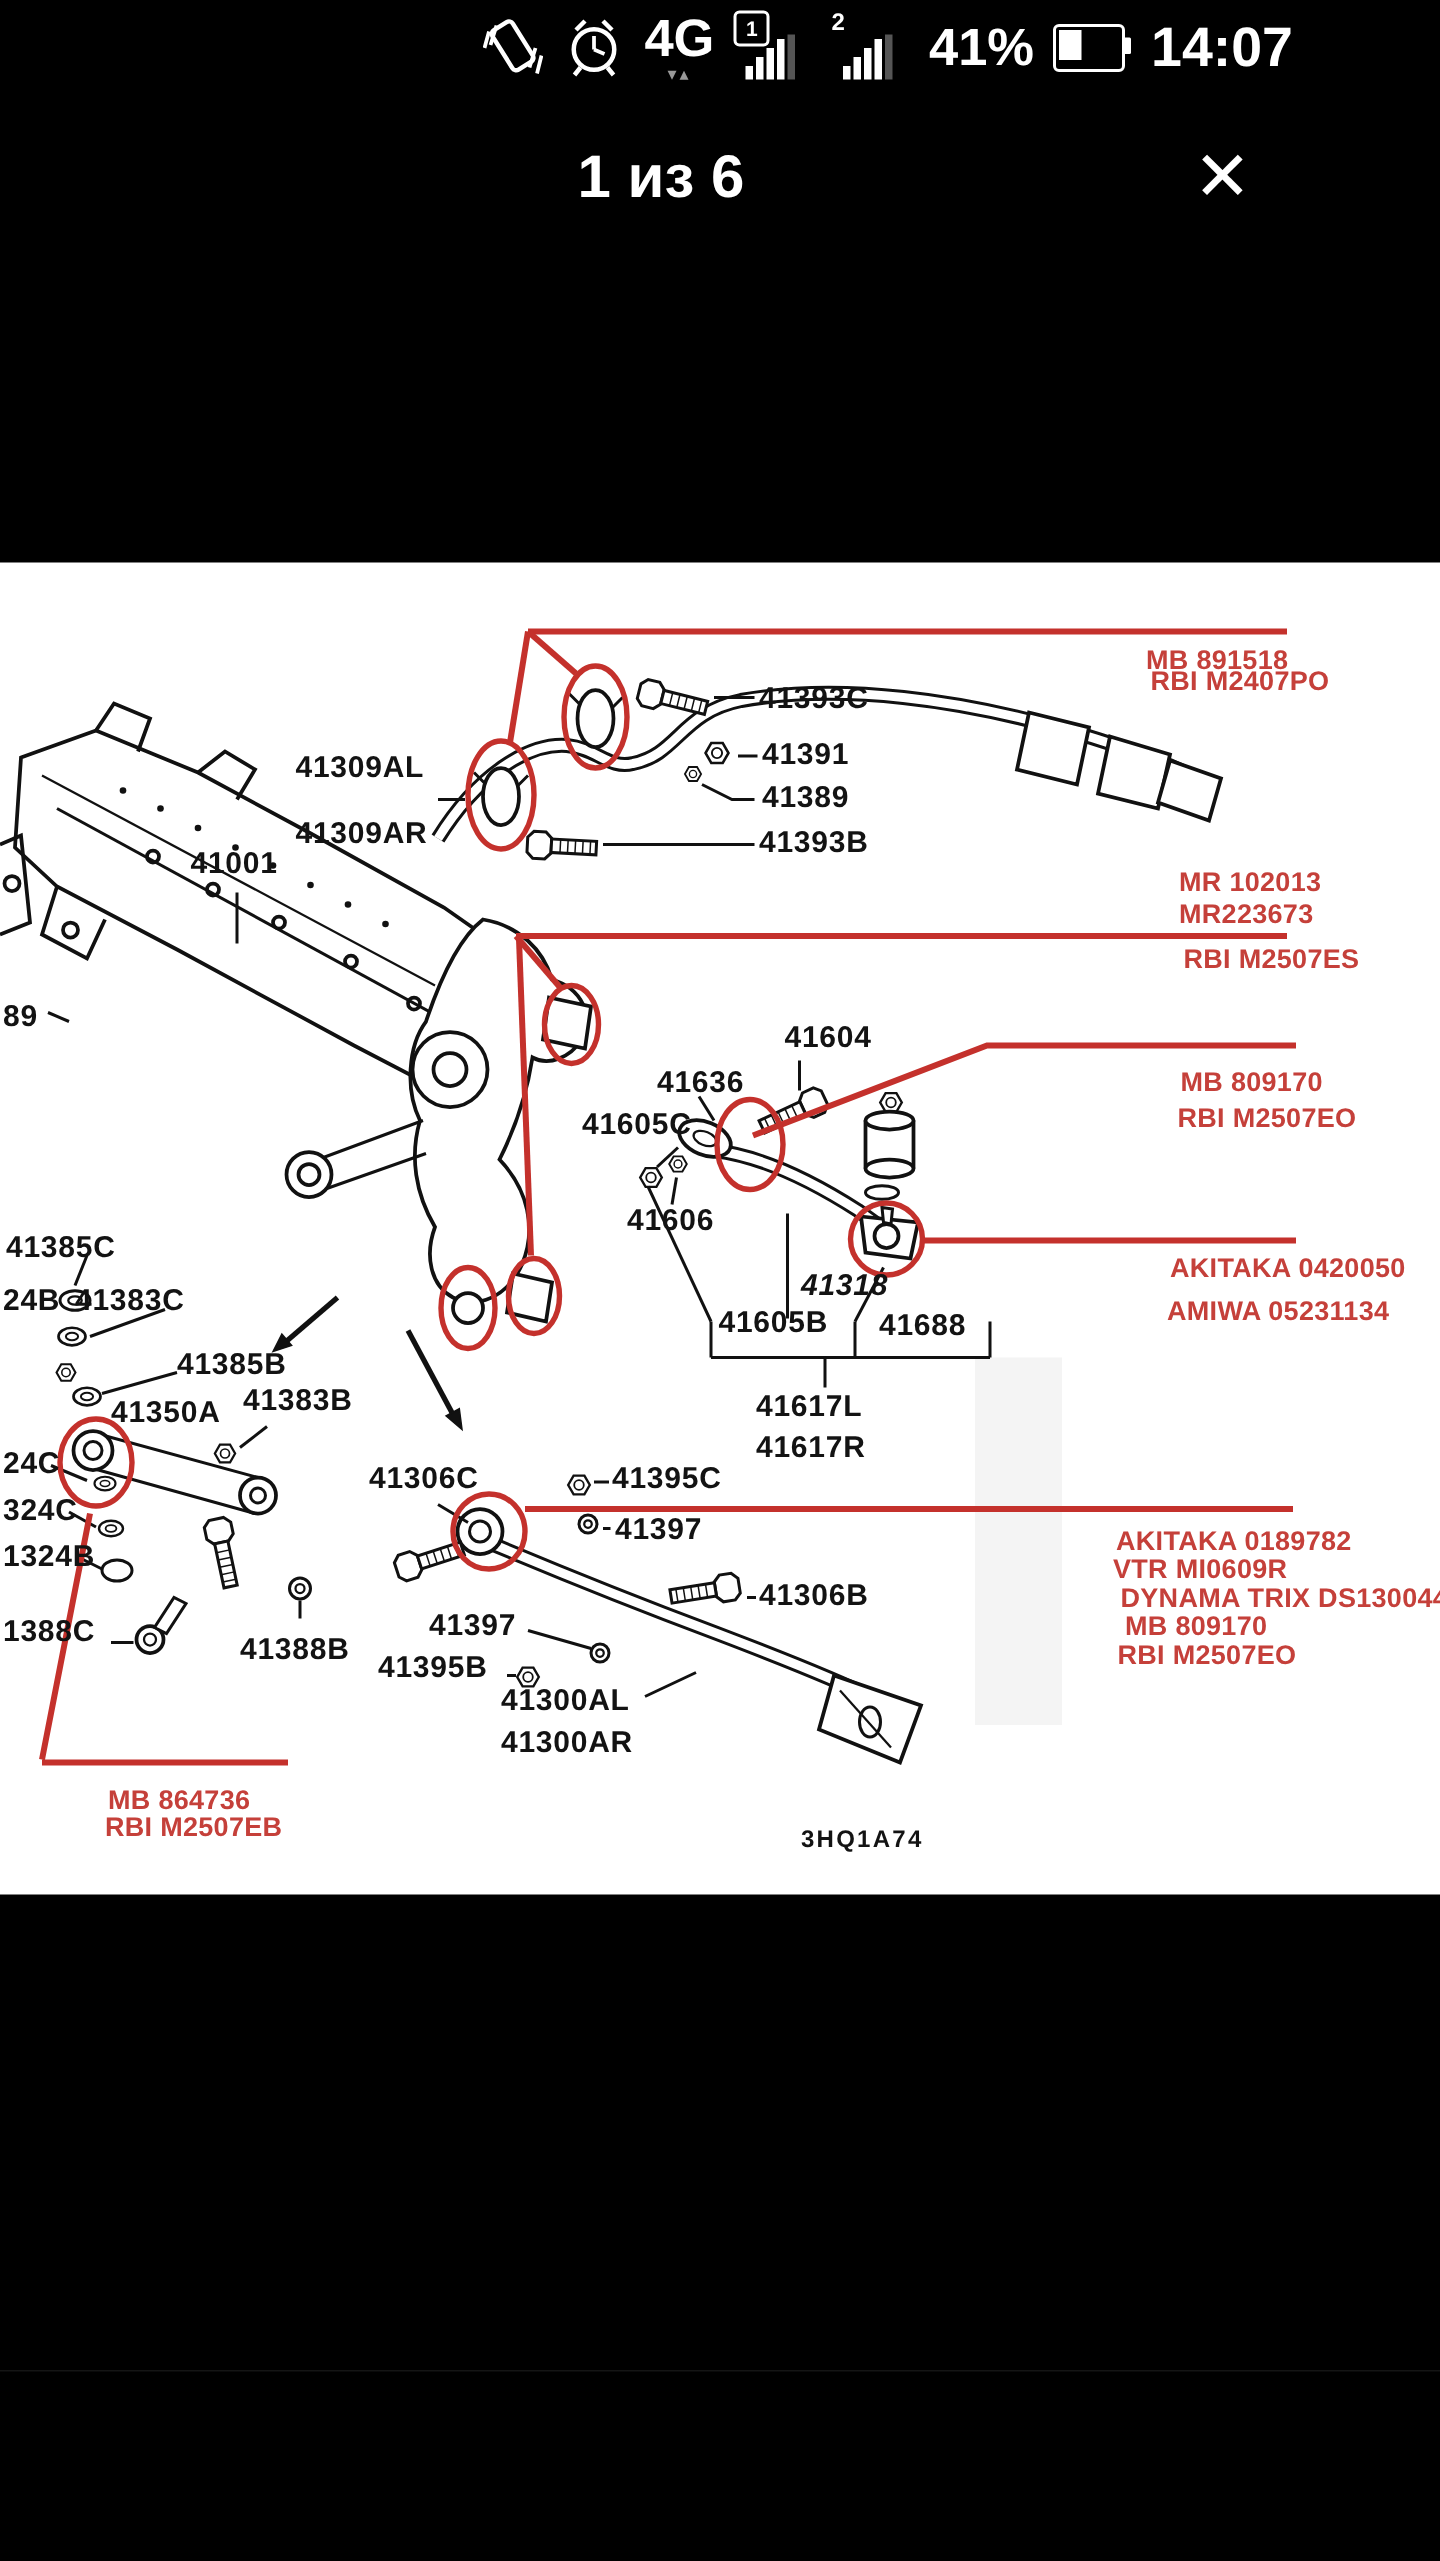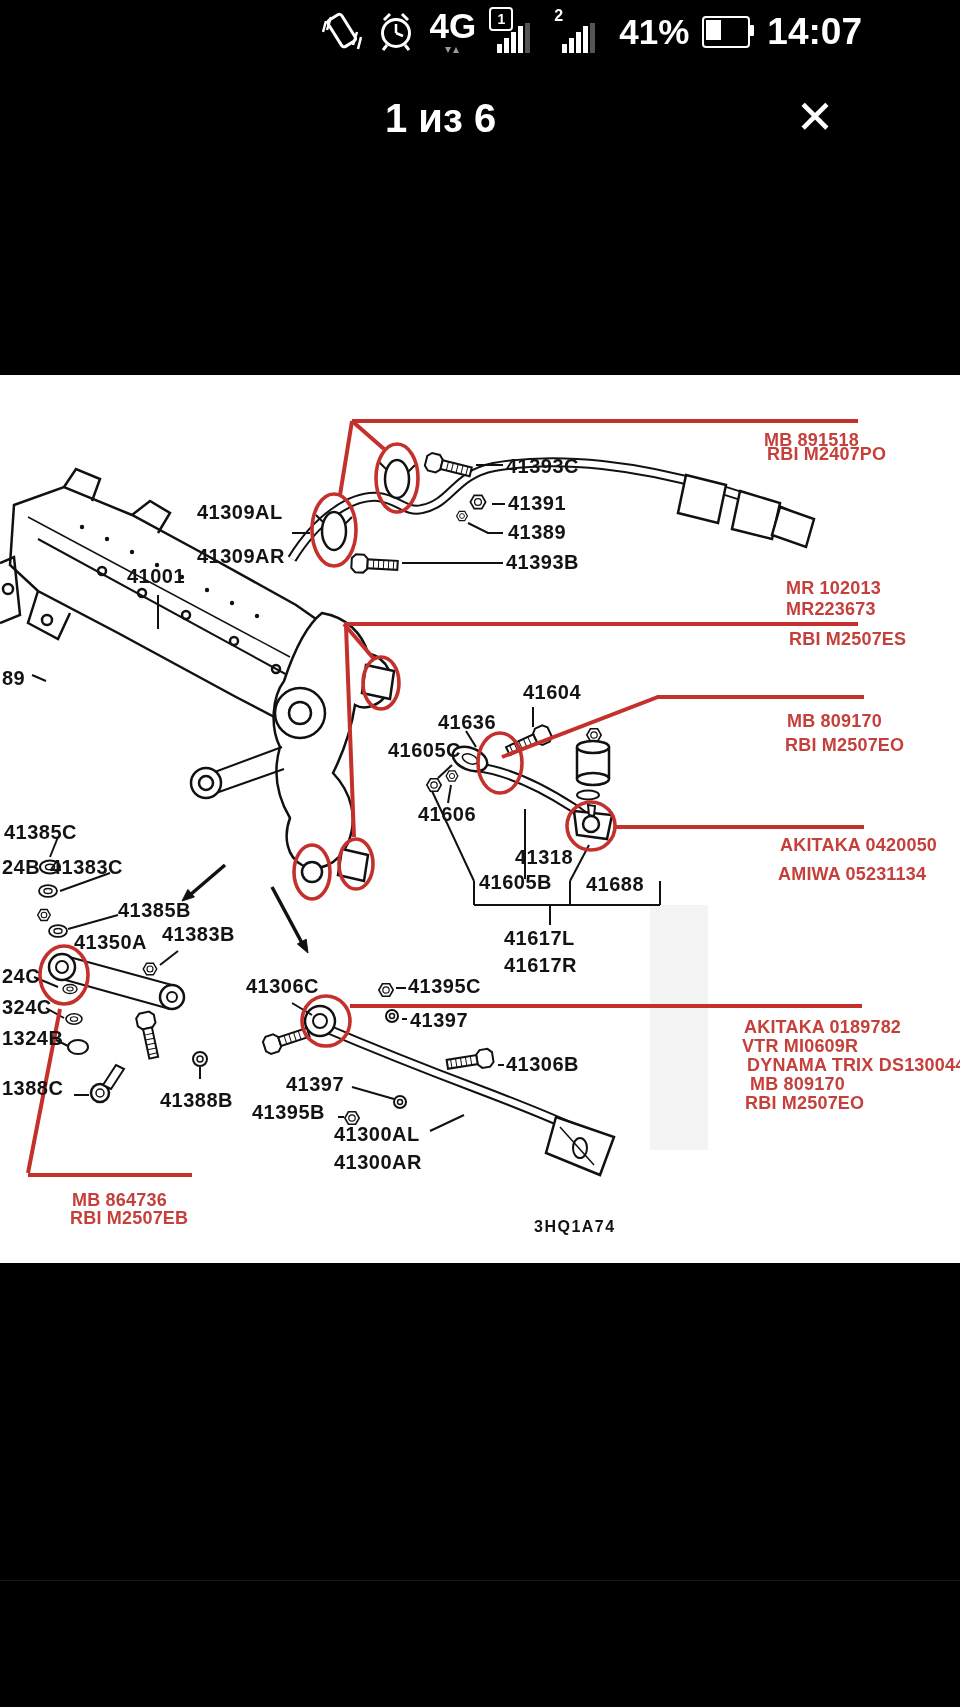--- a/index.html
+++ b/index.html
@@ -297,21 +297,21 @@
       <div class="plabel" style="left: 508px; top: 146px;">41389</div>
       <div class="plabel" style="left: 506px; top: 176px;">41393B</div>
       <div class="plabel" style="left: 197px; top: 126px;">41309AL</div>
       <div class="plabel" style="left: 197px; top: 154px; margin-top: 16px;">41309AR</div>
       <div class="plabel" style="left: 127px; top: 190px;">41001</div>
       <div class="plabel" style="left: 2px; top: 292px;">89</div>
       <div class="plabel" style="left: 523px; top: 306px;">41604</div>
       <div class="plabel" style="left: 438px; top: 336px;">41636</div>
       <div class="plabel" style="left: 388px; top: 364px;">41605C</div>
       <div class="plabel" style="left: 418px; top: 428px;">41606</div>
-      <div class="plabel" style="left: 515px; top: 471px;">41318</div>
+      <div class="plabel" style="left: 534px; top: 471px; font-style: italic;">41318</div>
       <div class="plabel" style="left: 479px; top: 496px;">41605B</div>
       <div class="plabel" style="left: 586px; top: 498px;">41688</div>
       <div class="plabel" style="left: 504px; top: 552px;">41617L</div>
       <div class="plabel" style="left: 504px; top: 579px;">41617R</div>
       <div class="plabel" style="left: 4px; top: 446px;">41385C</div>
       <div class="plabel" style="left: 2px; top: 481px;">24B</div>
       <div class="plabel" style="left: 50px; top: 481px;">41383C</div>
       <div class="plabel" style="left: 118px; top: 524px;">41385B</div>
       <div class="plabel" style="left: 162px; top: 548px;">41383B</div>
       <div class="plabel" style="left: 74px; top: 556px;">41350A</div>

